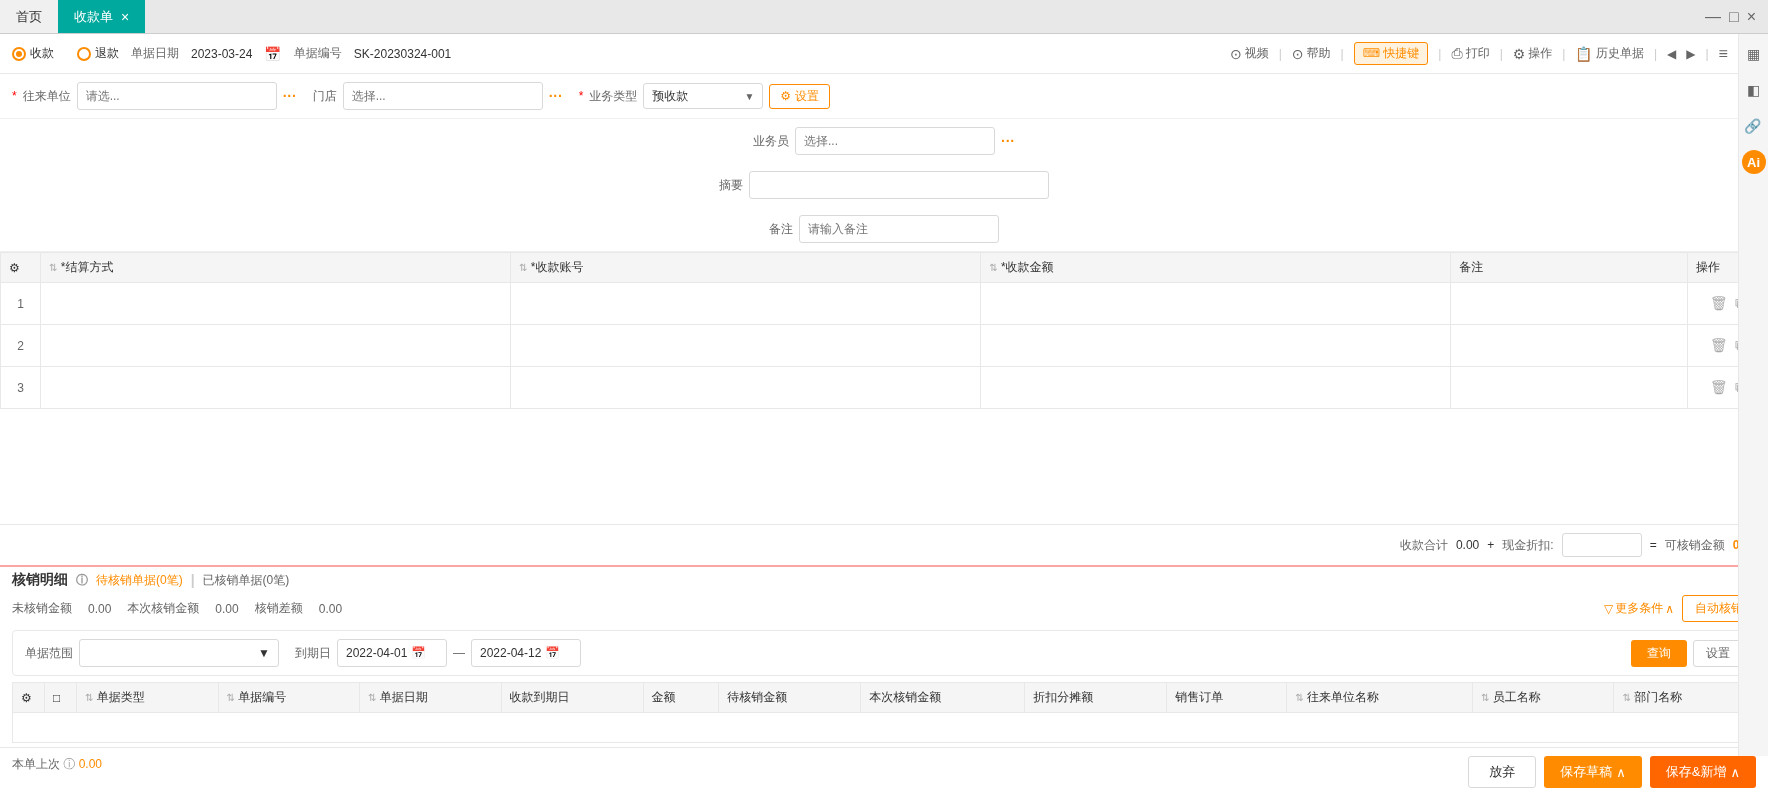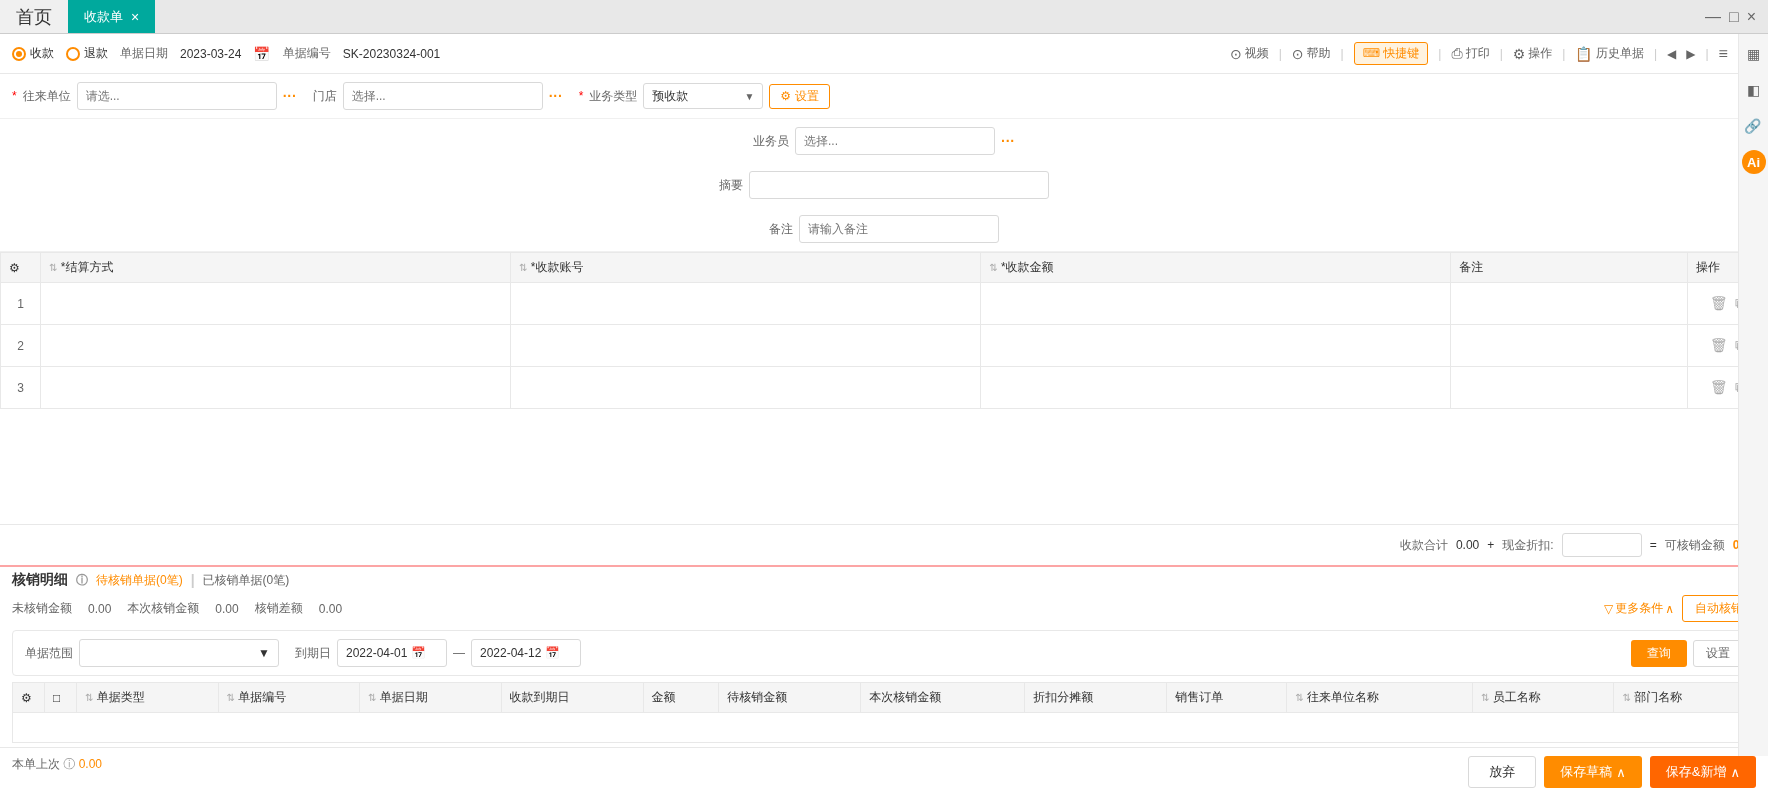--- a/index.html
+++ b/index.html
@@ -5,39 +5,39 @@
     * { box-sizing: border-box; margin: 0; padding: 0; }
     body { font-family: "Microsoft YaHei", Arial, sans-serif; font-size: 12px; background: #f0f0f0; color: #333; overflow: hidden; }
 
     
     .tab-bar {
       display: flex; align-items: center; background: #e8e8e8; height: 34px;
       border-bottom: 1px solid #ccc;
     }
     .tab-home {
       padding: 0 16px; height: 100%; display: flex; align-items: center;
-      background: #f0f0f0; color: #333; cursor: pointer; font-size: 18px;
+      background: #f0f0f0; color: #333; cursor: pointer; font-size: 13px;
     }
     .tab-active {
       padding: 16px 16px; height: 100%; display: flex; align-items: center;
       background: #00a99d; color: #fff; cursor: pointer; font-size: 13px; gap: 8px;
     }
     .tab-close { font-size: 14px; color: #fff; cursor: pointer; }
     .tab-bar-right { margin-left: auto; display: flex; align-items: center; gap: 8px; padding-right: 12px; }
     .tab-bar-right span { cursor: pointer; color: #666; font-size: 16px; }
 
     
     .main-content { background: #fff; height: calc(796px - 34px); display: flex; flex-direction: column; overflow: hidden; }
 
     
     .top-toolbar {
       display: flex; align-items: center; padding: 6px 12px; border-bottom: 1px solid #e8e8e8;
       background: #fff; gap: 12px; height: 40px;
     }
-    .radio-group { display: flex; align-items: center; gap: 12px; }
+    .radio-group { display: flex; align-items: center; gap: 23px; }
     .radio-item { display: flex; align-items: center; gap: 4px; cursor: pointer; }
     .radio-dot { width: 14px; height: 14px; border-radius: 50%; border: 2px solid #ff8c00; display: flex; align-items: center; justify-content: center; }
     .radio-dot.active::after { content: ''; width: 6px; height: 6px; background: #ff8c00; border-radius: 50%; }
     .toolbar-label { color: #666; }
     .toolbar-value { color: #333; font-weight: 500; }
     .toolbar-icon { color: #ff8c00; cursor: pointer; font-size: 14px; }
     .toolbar-right { margin-left: auto; display: flex; align-items: center; gap: 10px; }
     .toolbar-right-item { display: flex; align-items: center; gap: 3px; cursor: pointer; color: #666; font-size: 12px; }
     .toolbar-right-item .icon { font-size: 14px; }
     .btn-kuaijian { background: #fff3e0; border: 1px solid #ff8c00; color: #ff8c00; border-radius: 3px; padding: 2px 8px; cursor: pointer; font-size: 12px; }

